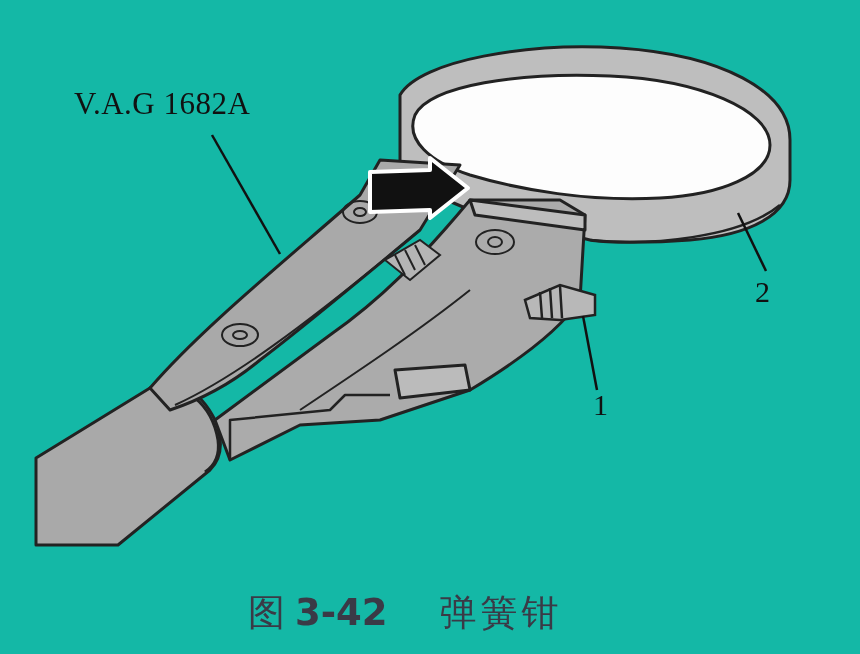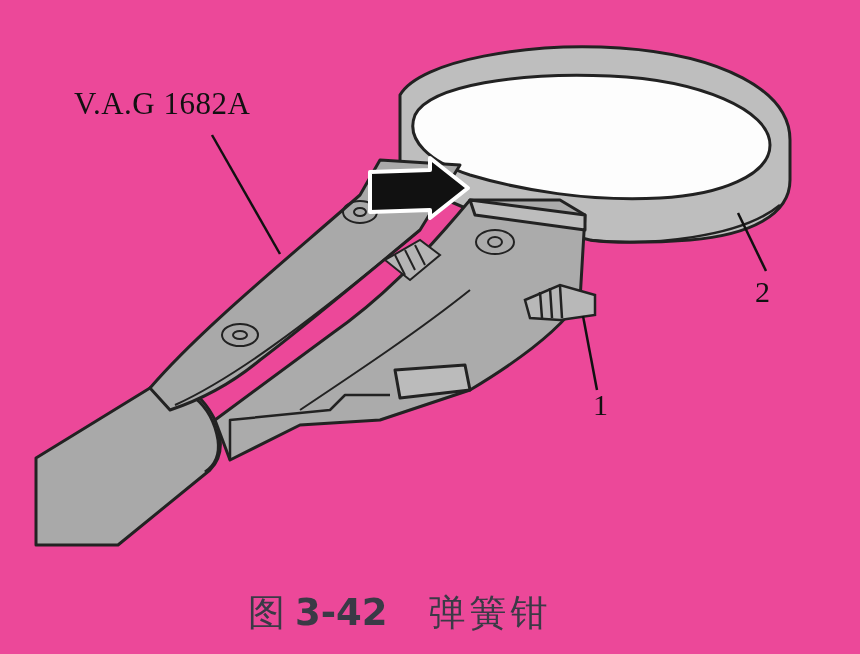--- a/index.html
+++ b/index.html
@@ -1,25 +1,25 @@
 <!DOCTYPE html>
 <html><head>
 <meta charset="utf-8">
 <style>
   html, body { margin: 0; padding: 0; background: #ffffff; }
-  #root { position: relative; width: 860px; height: 654px; background: #ec4899; overflow: hidden; }
+  #root { position: relative; width: 860px; height: 654px; background: #14b8a6; overflow: hidden; }
   svg { position: absolute; left: 0; top: 0; }
   .label { position: absolute; font-family: "Liberation Serif", "DejaVu Serif", serif; color: #111; }
   #tool-label { left: 74px; top: 86px; font-size: 31px; letter-spacing: 0.5px; }
   #callout-1 { left: 593px; top: 388px; font-size: 30px; }
   #callout-2 { left: 755px; top: 275px; font-size: 30px; }
   #caption { position: absolute; left: 248px; top: 588px; font-family: "DejaVu Sans", "Liberation Sans", sans-serif; font-size: 37px; color: #3a3a46; white-space: nowrap; }
   #caption .fig-word { font-weight: normal; }
   #caption .fig-num { font-weight: bold; margin-left: 10px; }
-  #caption .fig-title { margin-left: 41px; letter-spacing: 4px; }
+  #caption .fig-title { margin-left: 52px; letter-spacing: 4px; }
 </style>
 </head>
 <body>
 
 <div id="root">
 
   <svg width="860" height="654" viewBox="0 0 860 654">
 
     <g stroke="#222" stroke-width="3" stroke-linejoin="round">
 

